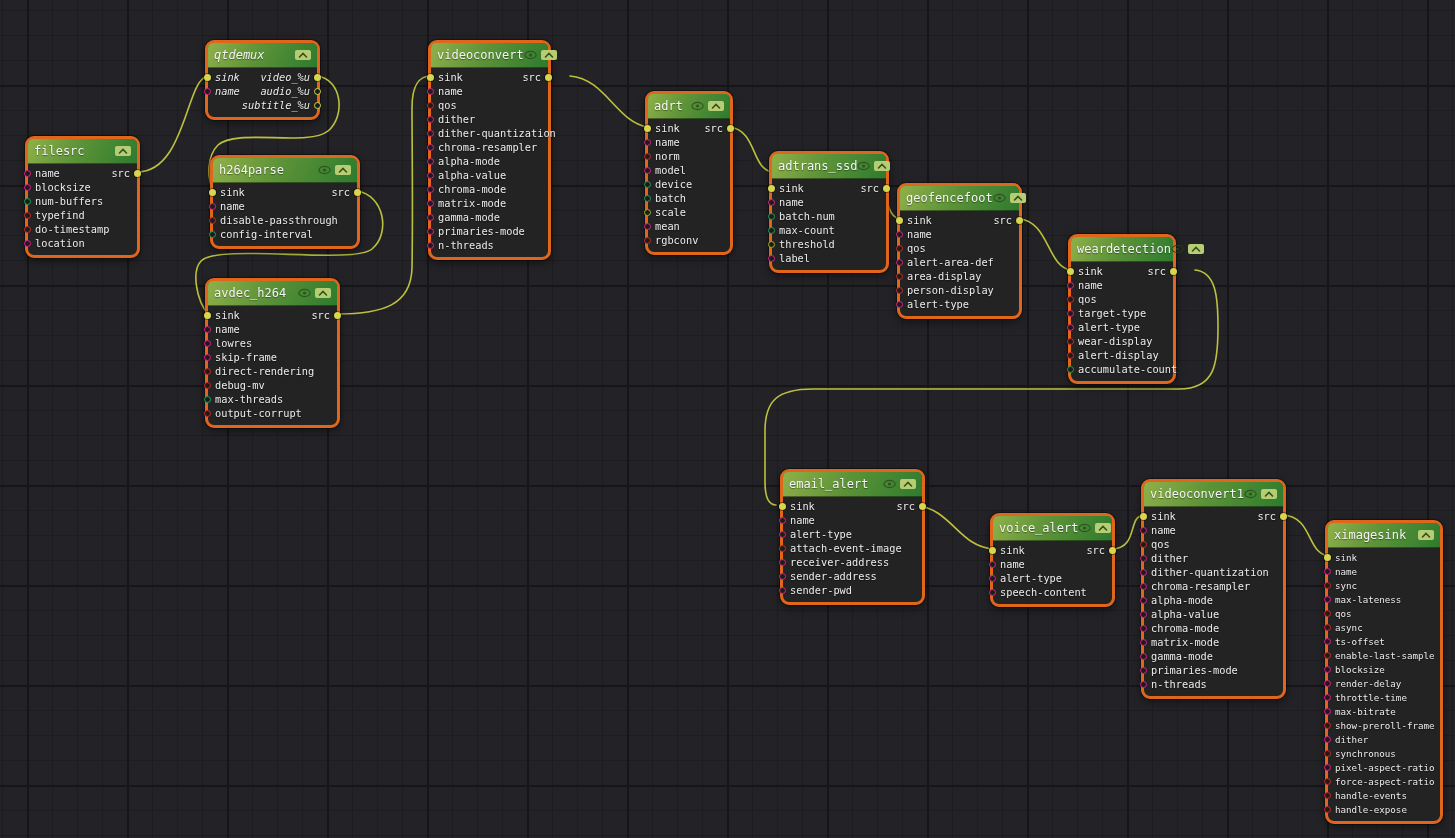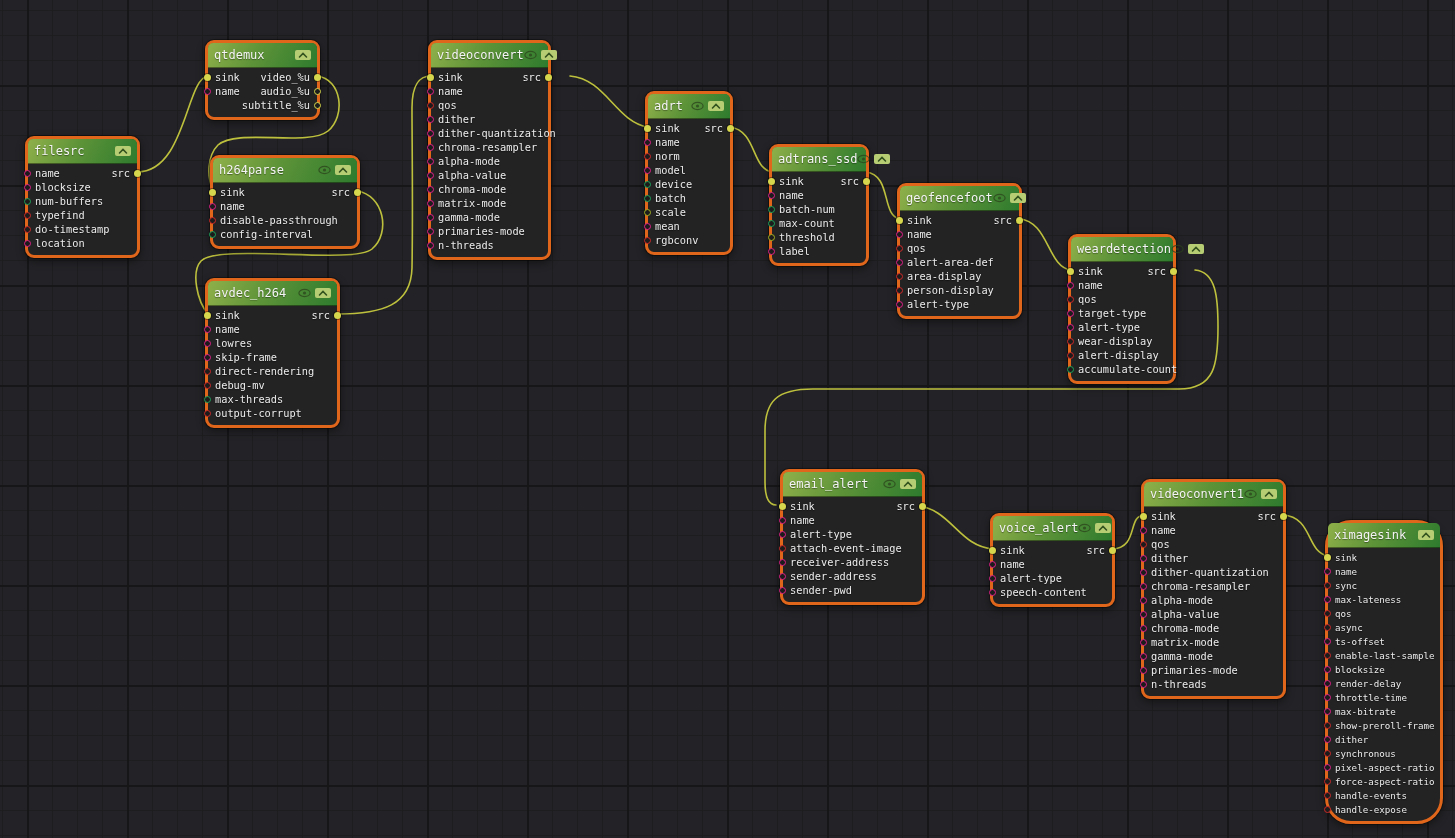--- a/index.html
+++ b/index.html
@@ -111,21 +111,21 @@
           </span>
         </div>
         <div class="prow">
           <span class="pside">
             <span class="dot dot-h" style="border-color: rgb(224, 33, 138);"></span>
             <span class="plabel">location</span>
           </span>
         </div>
       </div>
   </div>
-    <div class="node" style="left: 205px; top: 40px; width: 115px;">
+    <div class="node" style="left: 205px; top: 40px; width: 115px; font-style: italic;">
     <div class="node-header">
       <span class="node-title">qtdemux</span>
       <span class="hdr-icons">
 
         <span class="collapse">
           <svg width="10" height="7" viewBox="0 0 10 7">
               <polyline points="1.5,5 5,1.5 8.5,5" fill="none" stroke="#33531f" stroke-width="1.6" stroke-linecap="round"></polyline>
             </svg>
         </span>
       </span>
@@ -452,21 +452,21 @@
           </span>
         </div>
         <div class="prow">
           <span class="pside">
             <span class="dot dot-h" style="border-color: rgb(205, 42, 42);"></span>
             <span class="plabel">rgbconv</span>
           </span>
         </div>
       </div>
   </div>
-    <div class="node" style="left: 769px; top: 144px; width: 100px;">
+    <div class="node" style="left: 769px; top: 151px; width: 120px;">
     <div class="node-header">
       <span class="node-title">adtrans_ssd</span>
       <span class="hdr-icons">
         <span class="eye">
           <svg width="13" height="10" viewBox="0 0 13 10">
               <ellipse cx="6.5" cy="5" rx="5.6" ry="3.6" fill="none" stroke="#2b431c" stroke-width="1.2"></ellipse>
               <circle cx="6.5" cy="5" r="1.6" fill="#2b431c"></circle>
             </svg>
         </span>
         <span class="collapse">
@@ -866,21 +866,21 @@
           </span>
         </div>
         <div class="prow">
           <span class="pside">
             <span class="dot dot-h" style="border-color: rgb(224, 33, 138);"></span>
             <span class="plabel">n-threads</span>
           </span>
         </div>
       </div>
   </div>
-    <div class="node small-font" style="left: 1325px; top: 520px; width: 118px; border-radius: 26px;">
+    <div class="node small-font" style="left: 1325px; top: 520px; width: 118px;">
     <div class="node-header">
       <span class="node-title">ximagesink</span>
       <span class="hdr-icons">
 
         <span class="collapse">
           <svg width="10" height="7" viewBox="0 0 10 7">
               <polyline points="1.5,5 5,1.5 8.5,5" fill="none" stroke="#33531f" stroke-width="1.6" stroke-linecap="round"></polyline>
             </svg>
         </span>
       </span>

